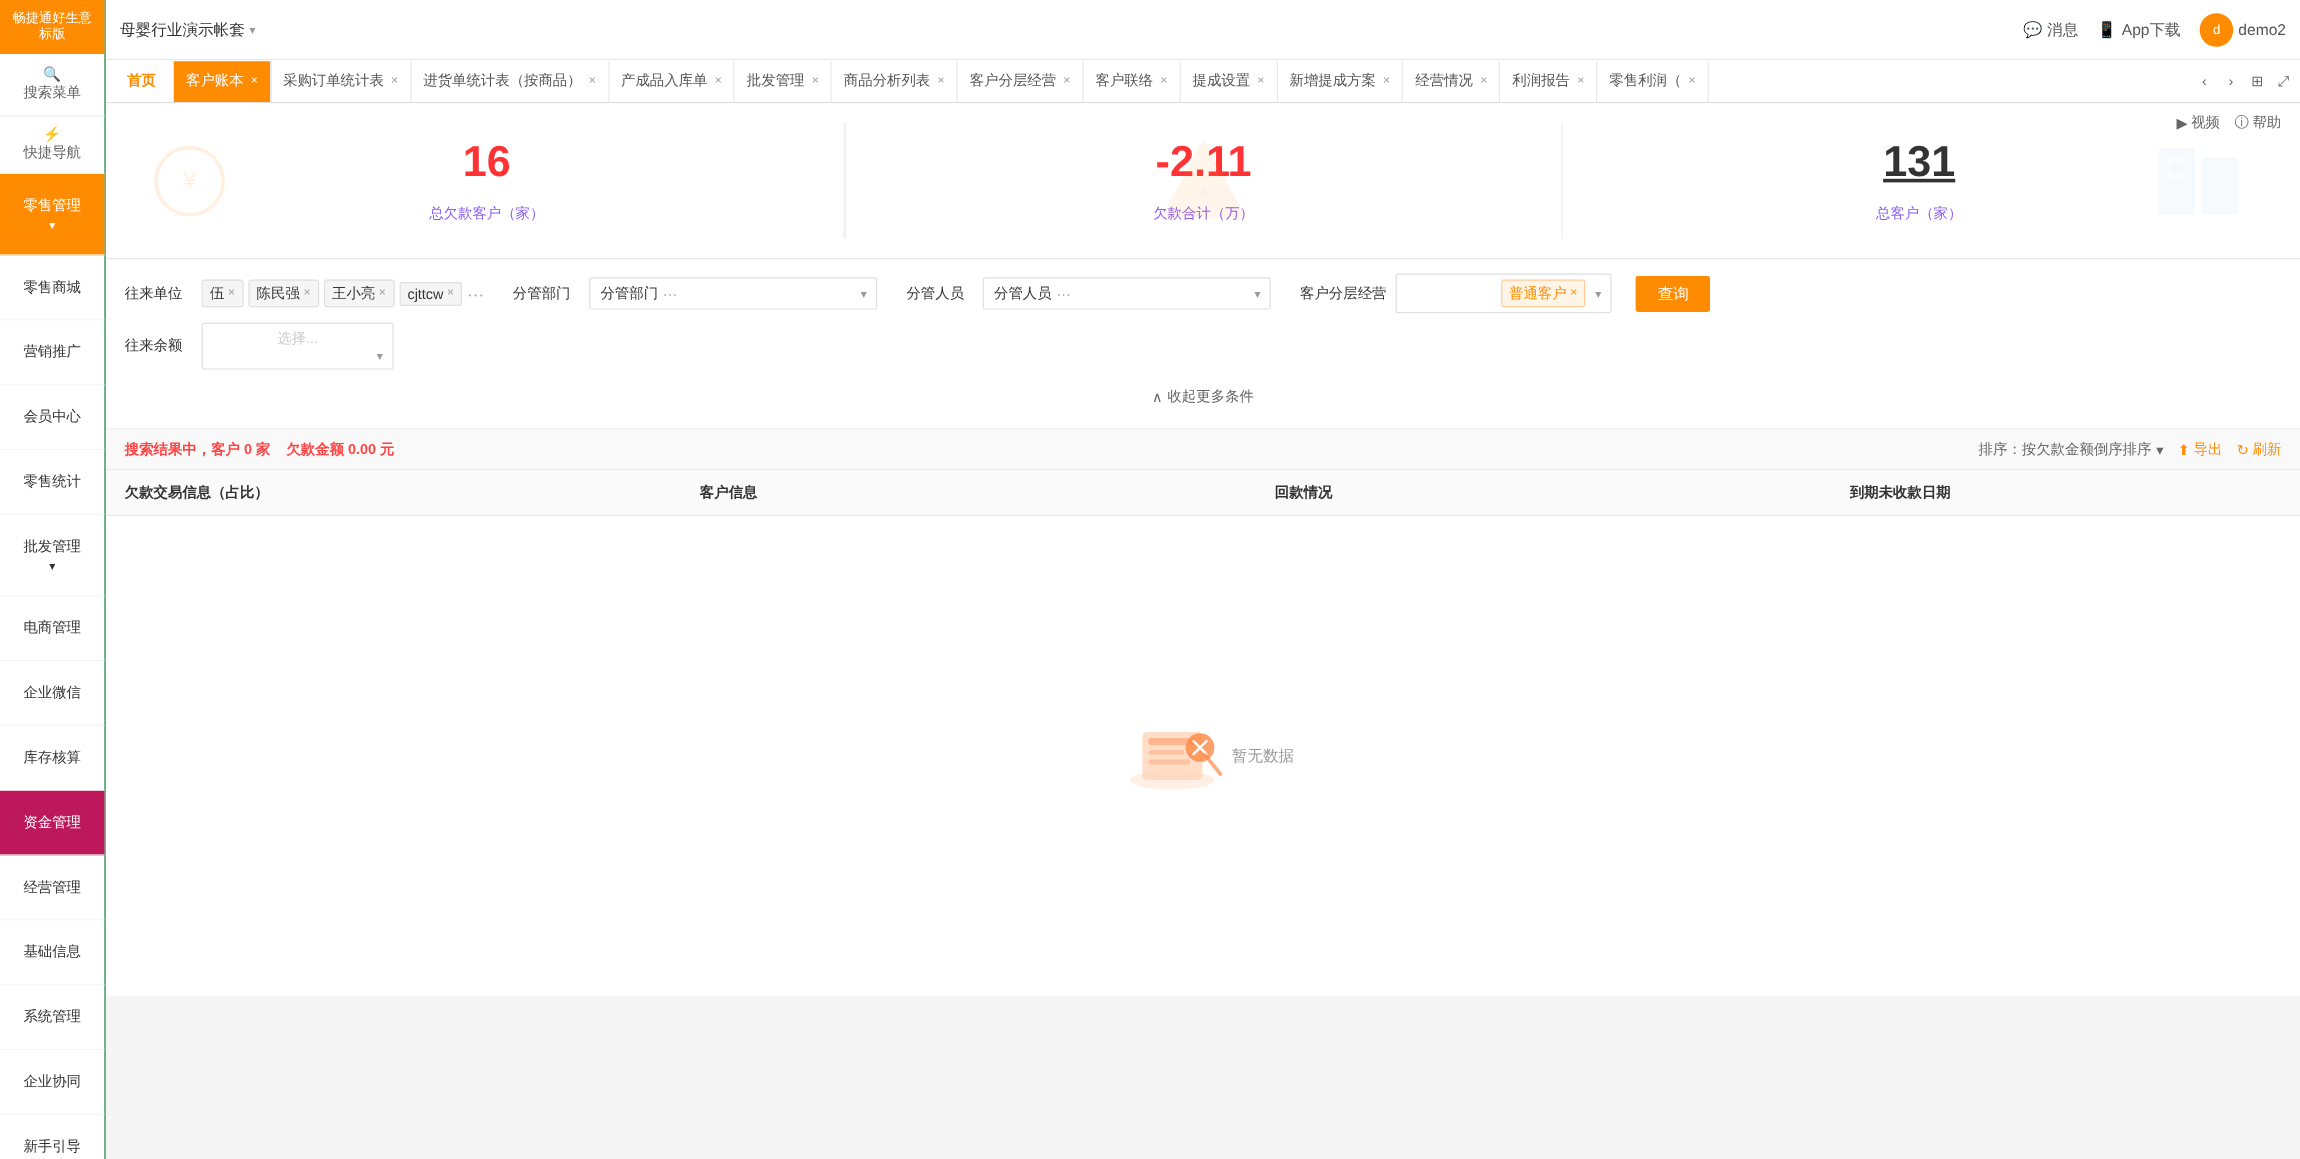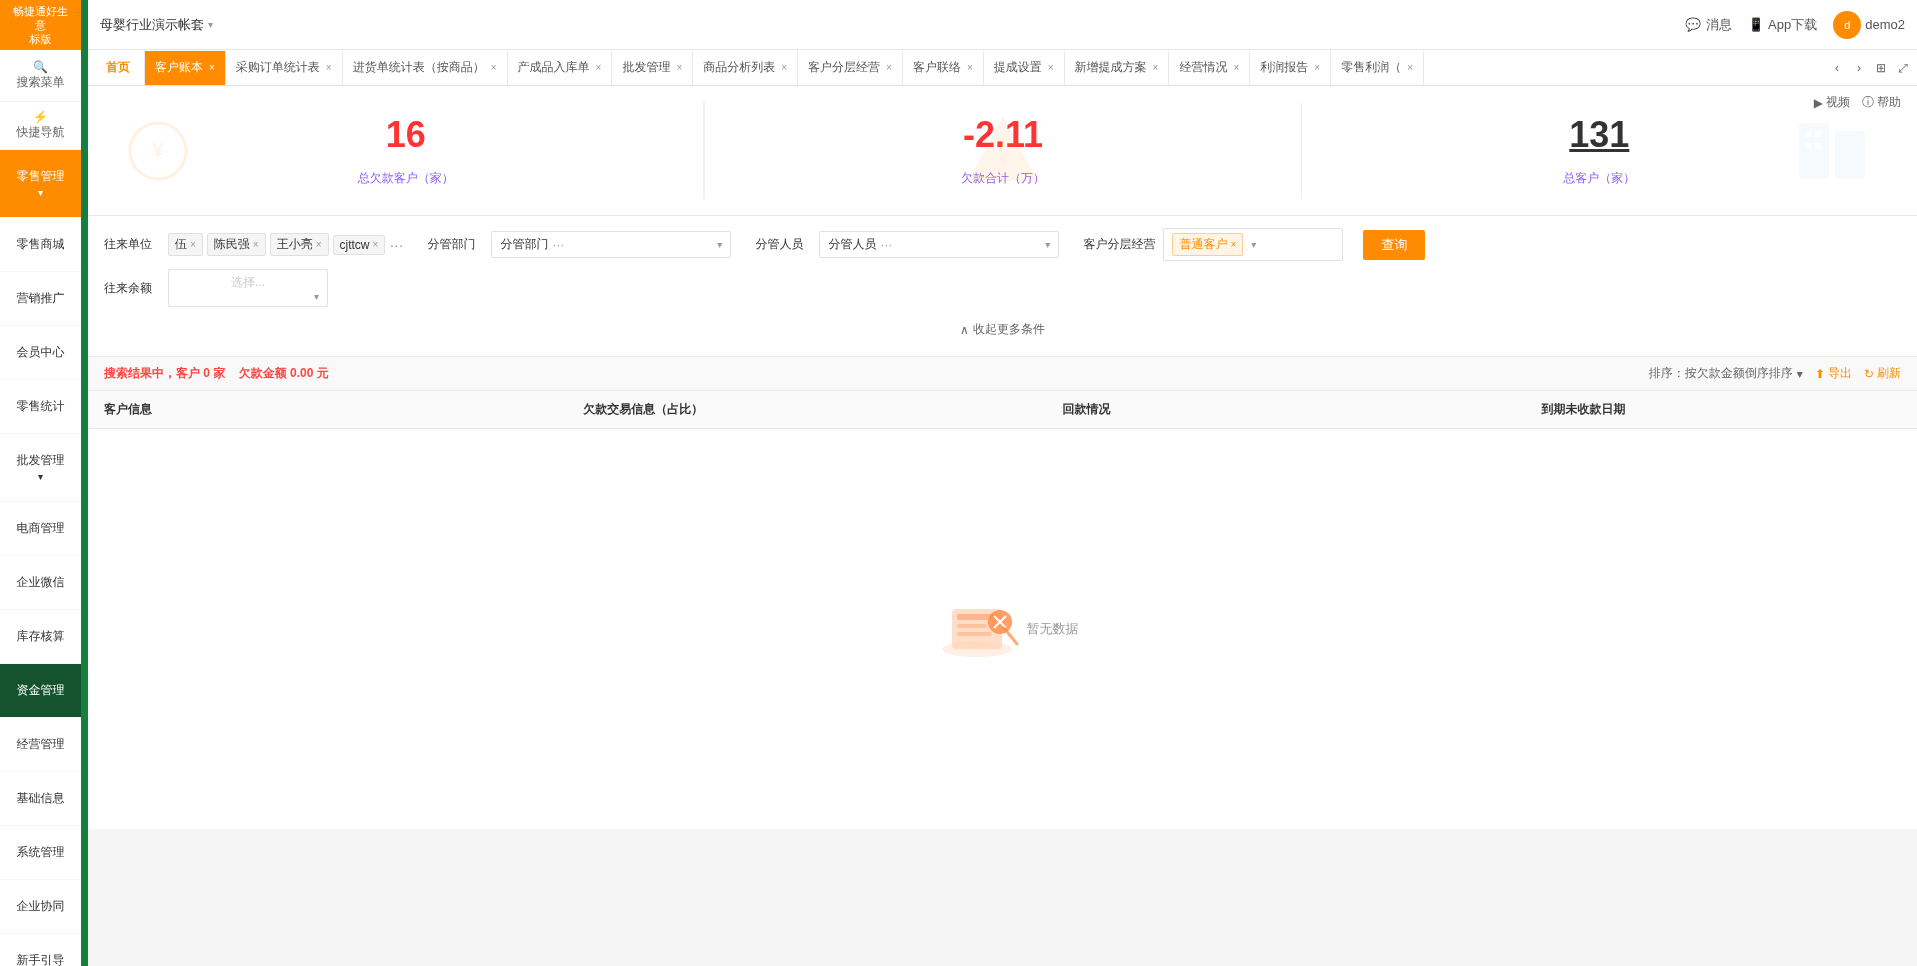--- a/index.html
+++ b/index.html
@@ -1,19 +1,19 @@
 <!DOCTYPE html>
 <html><head>
   <meta charset="utf-8">
   <style>
     * { box-sizing: border-box; margin: 0; padding: 0; }
     body { font-family: 'Microsoft YaHei', Arial, sans-serif; font-size: 12px; background: #f5f5f5; display: flex; height: 966px; overflow: hidden; }
 
     
-    .sidebar { width: 88px; background: #fff; border-right: 7px solid #15803d; display: flex; flex-direction: column; z-index: 10; }
+    .sidebar { width: 88px; background: #fff; border-right: 1px solid #15803d; display: flex; flex-direction: column; z-index: 10; }
     .sidebar-logo { background: #ff8c00; padding: 8px; display: flex; align-items: center; justify-content: center; height: 50px; }
     .sidebar-logo-text { color: #fff; font-size: 11px; text-align: center; line-height: 1.3; }
     .sidebar-search { padding: 10px 8px; font-size: 12px; color: #666; cursor: pointer; text-align: center; border-bottom: 1px solid #f0f0f0; }
     .sidebar-nav { padding: 8px; font-size: 12px; color: #666; cursor: pointer; text-align: center; border-bottom: 1px solid #f0f0f0; }
     .sidebar-item { padding: 18px 4px; font-size: 12px; color: #333; cursor: pointer; text-align: center; border-bottom: 1px solid #f5f5f5; }
     .sidebar-item.active { background: #ff8c00; color: #fff; }
     .sidebar-item-arrow { display: inline-block; font-size: 10px; }
 
     
     .main { flex: 1; display: flex; flex-direction: column; overflow: hidden; }
@@ -124,21 +124,21 @@
   </div>
   <div class="sidebar-item">
     <div>电商管理</div>
   </div>
   <div class="sidebar-item">
     <div>企业微信</div>
   </div>
   <div class="sidebar-item">
     <div>库存核算</div>
   </div>
-  <div class="sidebar-item active" style="background:#14532d;color:#fff;">
+  <div class="sidebar-item active" style="background:#be185d;color:#fff;">
     <div>资金管理</div>
   </div>
   <div class="sidebar-item">
     <div>经营管理</div>
   </div>
   <div class="sidebar-item">
     <div>基础信息</div>
   </div>
   <div class="sidebar-item">
     <div>系统管理</div>
@@ -324,21 +324,21 @@
         </div>
 
         <span class="filter-label" style="margin-left:16px;">分管人员</span>
         <div class="filter-select filter-select-wide">
           <span>分管人员</span>
           <span class="filter-dots">···</span>
           <span class="filter-arrow">▾</span>
         </div>
 
         <span class="filter-label" style="margin-left:16px;">客户分层经营</span>
-        <div class="filter-select" style="min-width:180px;">
+        <div class="filter-select" style="min-width:180px;justify-content:flex-end;">
           <span class="filter-tag filter-tag-orange">
             <span>普通客户</span>
             <span class="filter-tag-close" style="color:#ff8c00;">×</span>
           </span>
           <span class="filter-arrow" style="margin-left:8px;">▾</span>
         </div>
 
         <button style="background:#ff8c00;color:#fff;border:none;padding:6px 18px;border-radius:2px;cursor:pointer;font-size:13px;margin-left:12px;">查询</button>
       </div>
 
@@ -377,22 +377,22 @@
         </div>
         <div class="action-btn">
           <span>↻</span>
           <span>刷新</span>
         </div>
       </div>
     </div>
 
     <div class="table-container">
       <div class="table-header">
+        <div>欠款交易信息（占比）</div>
         <div>客户信息</div>
-        <div>欠款交易信息（占比）</div>
         <div>回款情况</div>
         <div>到期未收款日期</div>
       </div>
       <div class="table-body">
         <div class="empty-illustration">
           <svg width="90" height="70" viewBox="0 0 90 70">
             <ellipse cx="45" cy="55" rx="35" ry="8" fill="#ffe0cc" opacity="0.5"></ellipse>
             <rect x="20" y="15" width="50" height="40" rx="4" fill="#ffd0b0" opacity="0.7"></rect>
             <rect x="25" y="20" width="40" height="6" rx="2" fill="#ff9966" opacity="0.6"></rect>
             <rect x="25" y="30" width="30" height="4" rx="2" fill="#ff9966" opacity="0.4"></rect>

